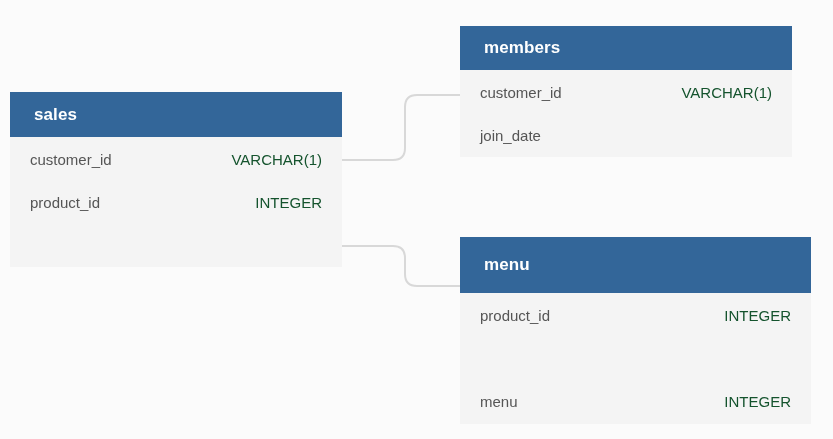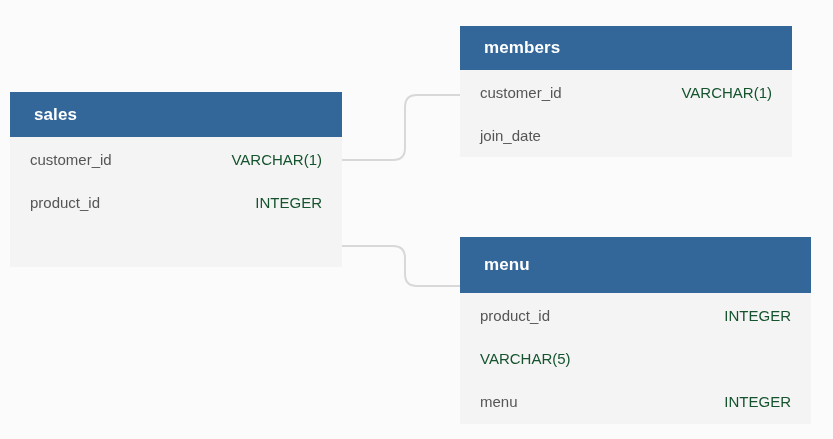--- a/index.html
+++ b/index.html
@@ -126,21 +126,20 @@
   <div class="entity" id="entity-menu">
     <div class="entity-header">
       <span>menu</span>
     </div>
     <div class="entity-body">
       <div class="entity-row">
         <span class="col-name">product_id</span>
         <span class="col-type">INTEGER</span>
       </div>
       <div class="entity-row">
-        <span class="col-type">VARCHAR(5)</span>
       </div>
       <div class="entity-row">
         <span class="col-name">menu</span>
         <span class="col-type">INTEGER</span>
       </div>
     </div>
   </div>
 
 </div>
 

